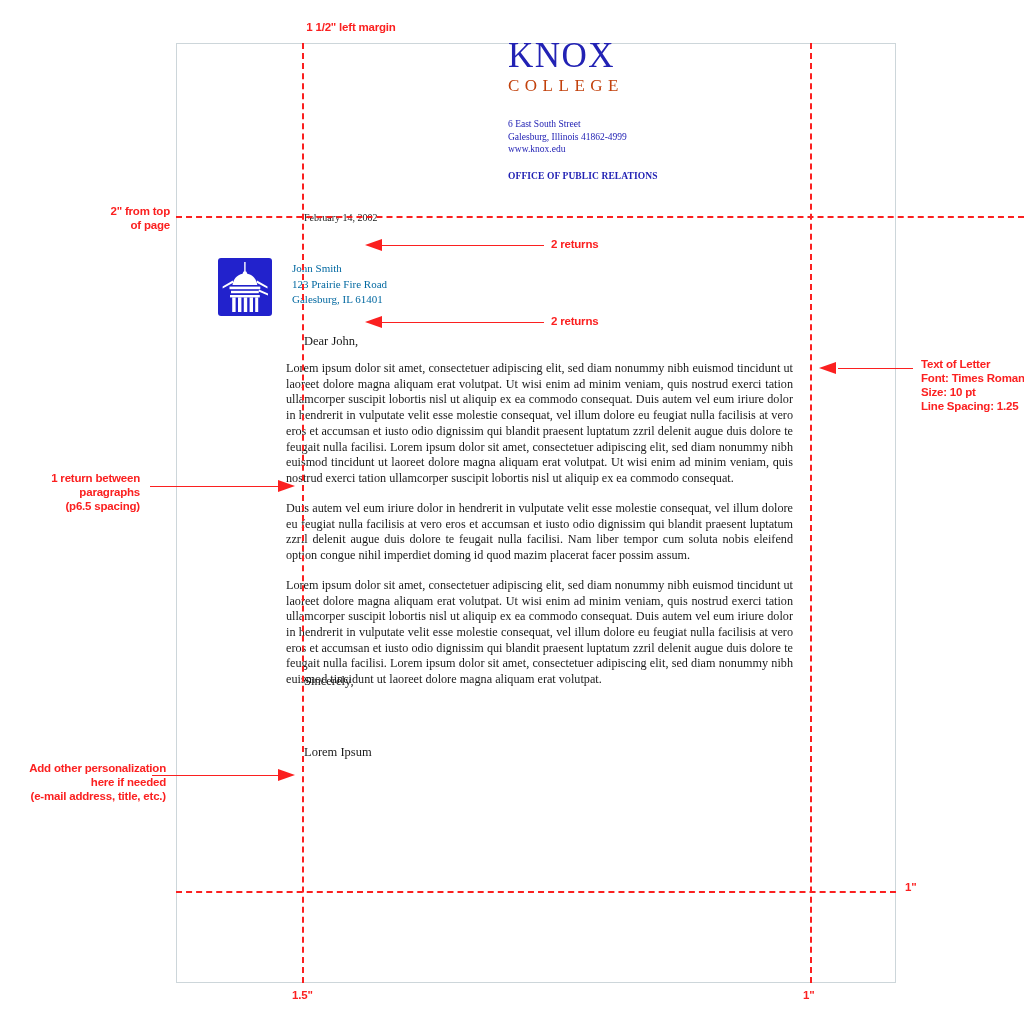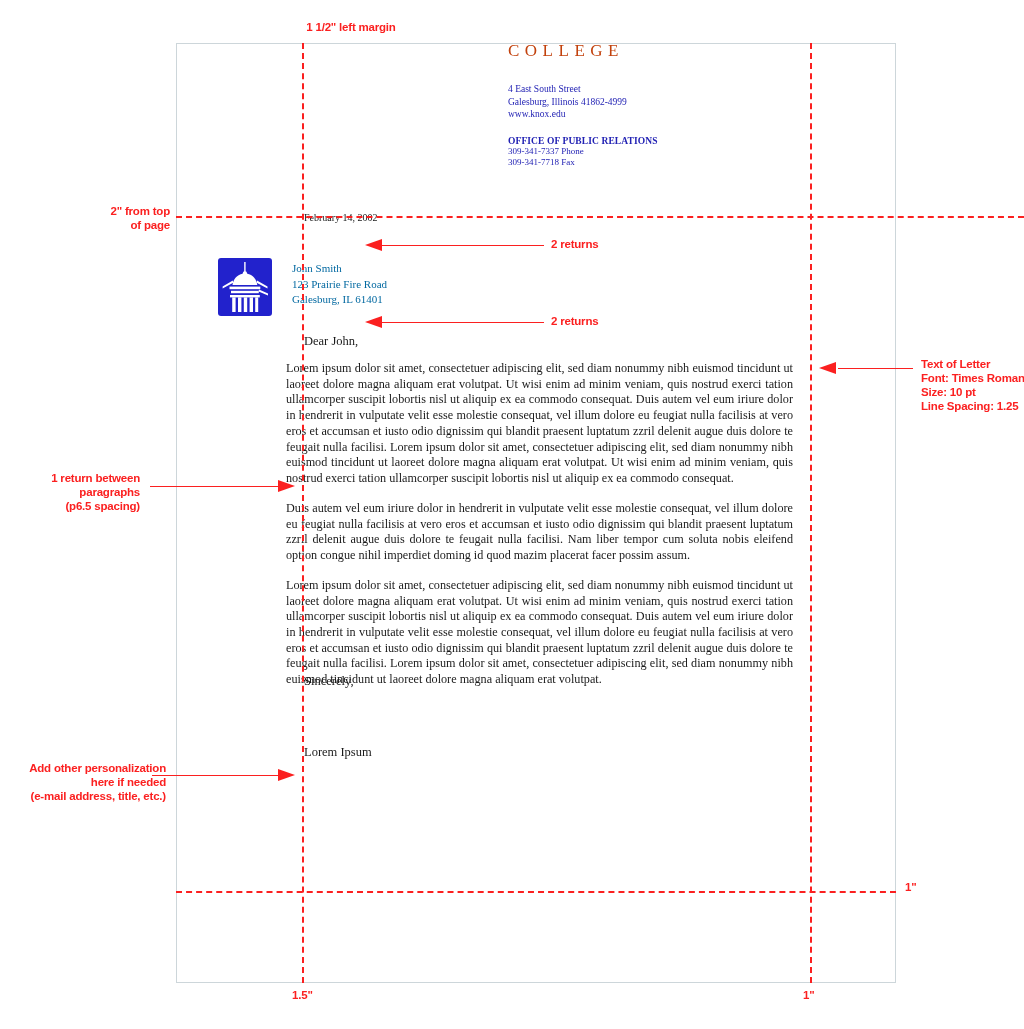--- a/index.html
+++ b/index.html
@@ -213,31 +213,28 @@
 <body>
 
 <div id="sheet"></div>
 
 <div id="guide-left" class="guide-v"></div>
 <div id="guide-right" class="guide-v"></div>
 <div id="guide-top" class="guide-h"></div>
 <div id="guide-bottom" class="guide-h"></div>
 
 <div id="letterhead">
+  <div class="knox-word">KNOX</div>
   <div class="college-word">COLLEGE</div>
   <div class="lh-address">
-    <div>4 East South Street</div>
+    <div>6 East South Street</div>
     <div>Galesburg, Illinois  41862-4999</div>
     <div>www.knox.edu</div>
   </div>
   <div class="lh-office">OFFICE OF PUBLIC RELATIONS</div>
-  <div class="lh-phone">
-    <div>309-341-7337  Phone</div>
-    <div>309-341-7718  Fax</div>
-  </div>
 </div>
 
 <div id="seal">
   <svg width="54" height="58" viewBox="0 0 54 58" xmlns="http://www.w3.org/2000/svg">
     <rect x="0" y="0" width="54" height="58" rx="3" ry="3" fill="#2222cc"></rect>
     <g fill="#ffffff">
 
       <rect x="26.2" y="4" width="1.4" height="11"></rect>
       <circle cx="26.9" cy="15.5" r="2.2"></circle>
 

